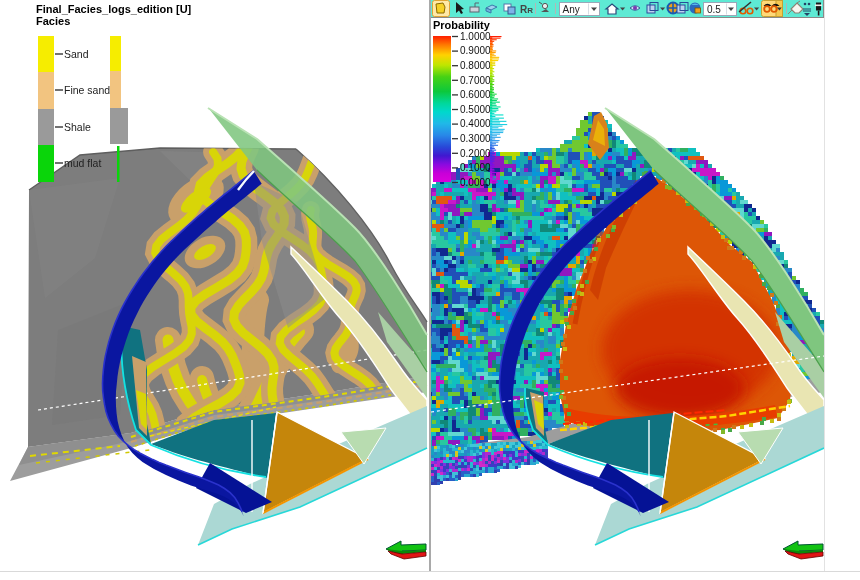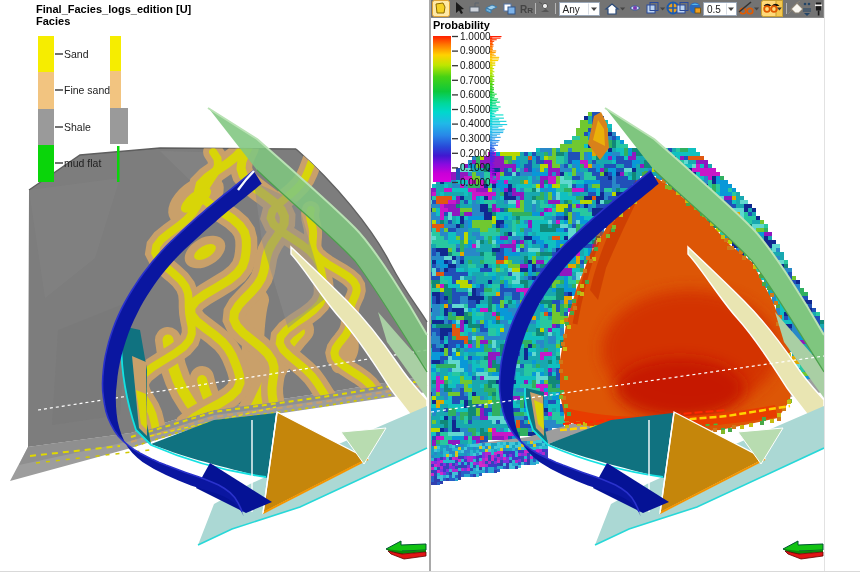--- a/index.html
+++ b/index.html
@@ -911,21 +911,21 @@
       <rect x="490.0" y="180.0" width="2.2" height="1.7" fill="rgb(209,1,221)"></rect>
       <rect x="490.0" y="181.6" width="2.2" height="1.7" fill="rgb(217,0,220)"></rect>
 </g>
 <g transform="translate(782 539)">
       <path d="M1 10 L16 2 L16 6 L41 5 L41 11 L17 12 L17 16 Z" fill="#12c212" stroke="#053" stroke-width="1"></path>
       <path d="M1 10 L17 12 L41 11 L41 13 L17 15 L4 12 Z" fill="#0a8a0a"></path>
       <path d="M3 12 L17 15 L41 13 L41 17 L19 20 L6 15 Z" fill="#e11414" stroke="#600" stroke-width="0.8"></path>
     </g>
 </svg>
 <div style="position:absolute;left:824px;top:0;width:1px;height:572px;background:#e2e2e2"></div>
-<div style="position:absolute;left:431px;top:0;width:393px;height:18px;background:#737373;border-bottom:1px solid #898989;border-right:1px solid #898989;box-sizing:border-box">
+<div style="position:absolute;left:431px;top:0;width:393px;height:18px;background:#5eead4;border-bottom:1px solid #898989;border-right:1px solid #898989;box-sizing:border-box">
     <svg width="393" height="18" viewBox="0 0 393 18" style="position:absolute;left:0;top:0">
       <rect x="1.5" y="0.5" width="17" height="16" rx="2" fill="#ffe9a6" stroke="#e0a335"></rect>
       <path d="M5 4 L12 3 L14 7 L13 13 L6 13 Z" fill="#f6d126" stroke="#8a6a00"></path>
       <path d="M25 2 L25 13 L28 10.5 L30 14 L32 13 L30 9.5 L33 9 Z" fill="#1a1a1a"></path>
       <rect x="39" y="7" width="9" height="5" fill="#cfd4dc" stroke="#5a6470"></rect>
       <path d="M44 7 V3 L48 3" stroke="#5a6470" fill="none"></path>
       <path d="M55 8 L61 5 L66 7 L60 10 Z" fill="#9fd1ee" stroke="#3a7aaa"></path>
       <path d="M55 8 L60 10 L60 13 L55 11 Z" fill="#6fb2dd" stroke="#3a7aaa"></path>
       <rect x="73" y="4" width="7" height="7" fill="#ffffff" stroke="#5577aa"></rect>
       <rect x="77" y="7" width="7" height="7" fill="#7db2e8" stroke="#33568a"></rect>

